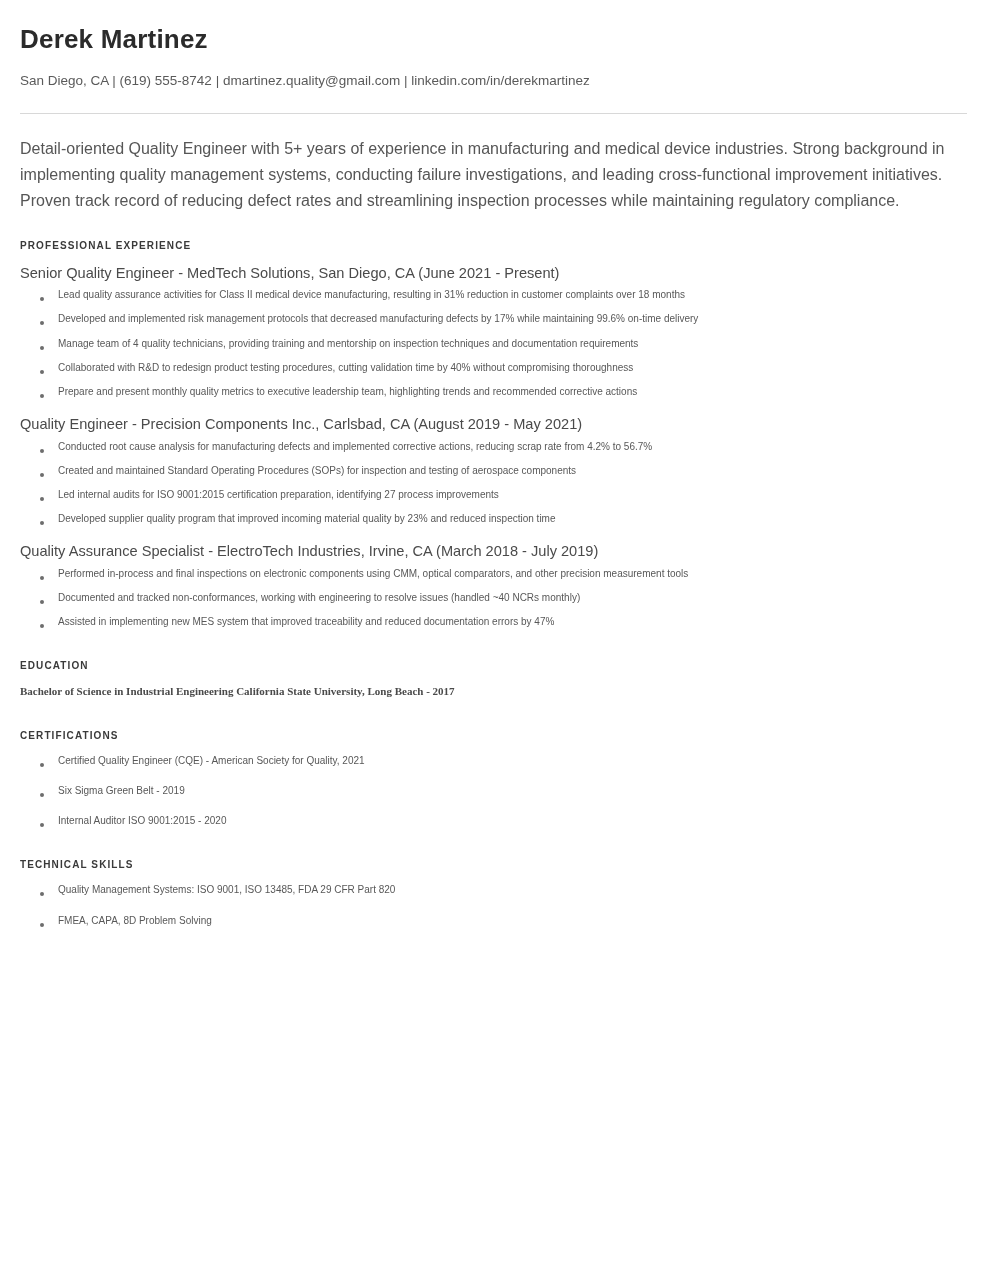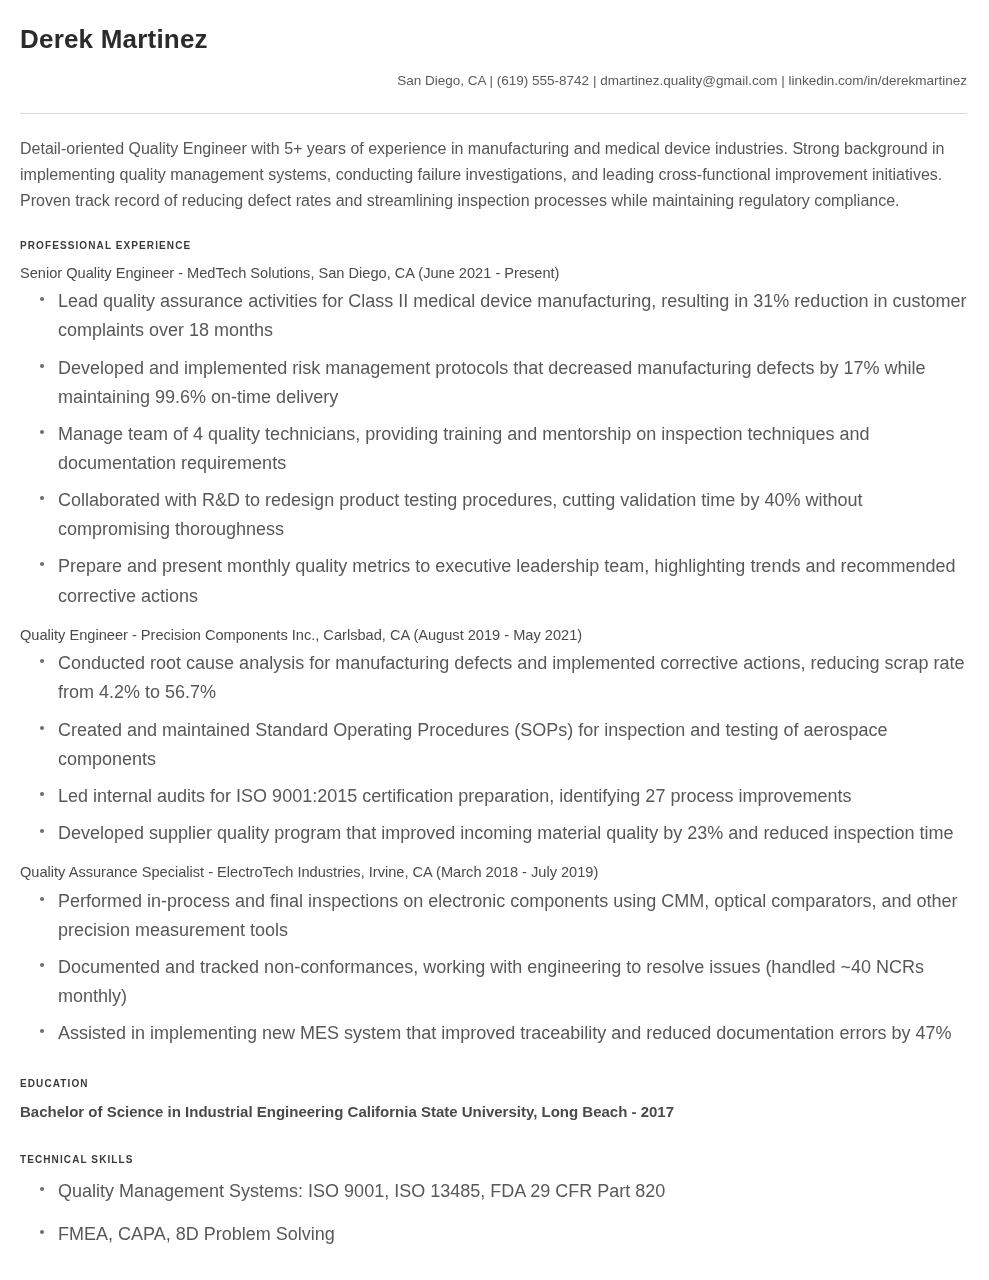--- a/index.html
+++ b/index.html
@@ -26,21 +26,20 @@
     color: #2b2b2b;
     letter-spacing: 0.2px;
     margin: 6px 0 0 0;
     line-height: 1.2;
   }
   .contact {
     font-size: 13.5px;
     color: #5a5a5a;
     margin-top: 17px;
     line-height: 1.4;
-    text-align: right;
   }
   .divider {
     border: 0;
     border-top: 1px solid #d8d8d8;
     margin: 22px 0 0 0;
   }
 
   
   .summary {
     font-size: 16px;
@@ -81,45 +80,46 @@
   
   ul.bullets {
     list-style: none;
     margin: 0;
     padding: 0;
   }
   ul.bullets li {
     position: relative;
     padding-left: 20px;
     margin: 0 0 8px 18px;
-    font-size: 18px;
+    font-size: 10px;
     color: #585858;
     line-height: 1.62;
     max-width: 927px;
   }
   ul.bullets li:last-child {
     margin-bottom: 0;
   }
   ul.bullets li::before {
     content: "";
     position: absolute;
     left: 2px;
     top: 10px;
     width: 4px;
     height: 4px;
     border-radius: 50%;
     background: #6d6d6d;
   }
 
   .edu-line {
-    font-size: 15px;
+    font-size: 11px;
     font-weight: bold;
     color: #4a4a4a;
     line-height: 1.5;
     margin: 12px 0 0 0;
+    font-family: Liberation Serif, serif;
   }
 
   .section.certs,
   .section.skills {
     margin-top: 30px;
   }
   .section.certs ul.bullets,
   .section.skills ul.bullets {
     margin-top: 12px;
   }
@@ -176,20 +176,28 @@
         <li>Assisted in implementing new MES system that improved traceability and reduced documentation errors by 47%</li>
       </ul>
     </div>
   </div>
 
   <div class="section education">
     <h2 class="section-title">EDUCATION</h2>
     <div class="edu-line">Bachelor of Science in Industrial Engineering California State University, Long Beach - 2017</div>
   </div>
 
+  <div class="section certs">
+    <h2 class="section-title">CERTIFICATIONS</h2>
+    <ul class="bullets">
+      <li>Certified Quality Engineer (CQE) - American Society for Quality, 2021</li>
+      <li>Six Sigma Green Belt - 2019</li>
+      <li>Internal Auditor ISO 9001:2015 - 2020</li>
+    </ul>
+  </div>
 
   <div class="section skills">
     <h2 class="section-title">TECHNICAL SKILLS</h2>
     <ul class="bullets">
       <li>Quality Management Systems: ISO 9001, ISO 13485, FDA 29 CFR Part 820</li>
       <li>FMEA, CAPA, 8D Problem Solving</li>
     </ul>
   </div>
 
 </div>

